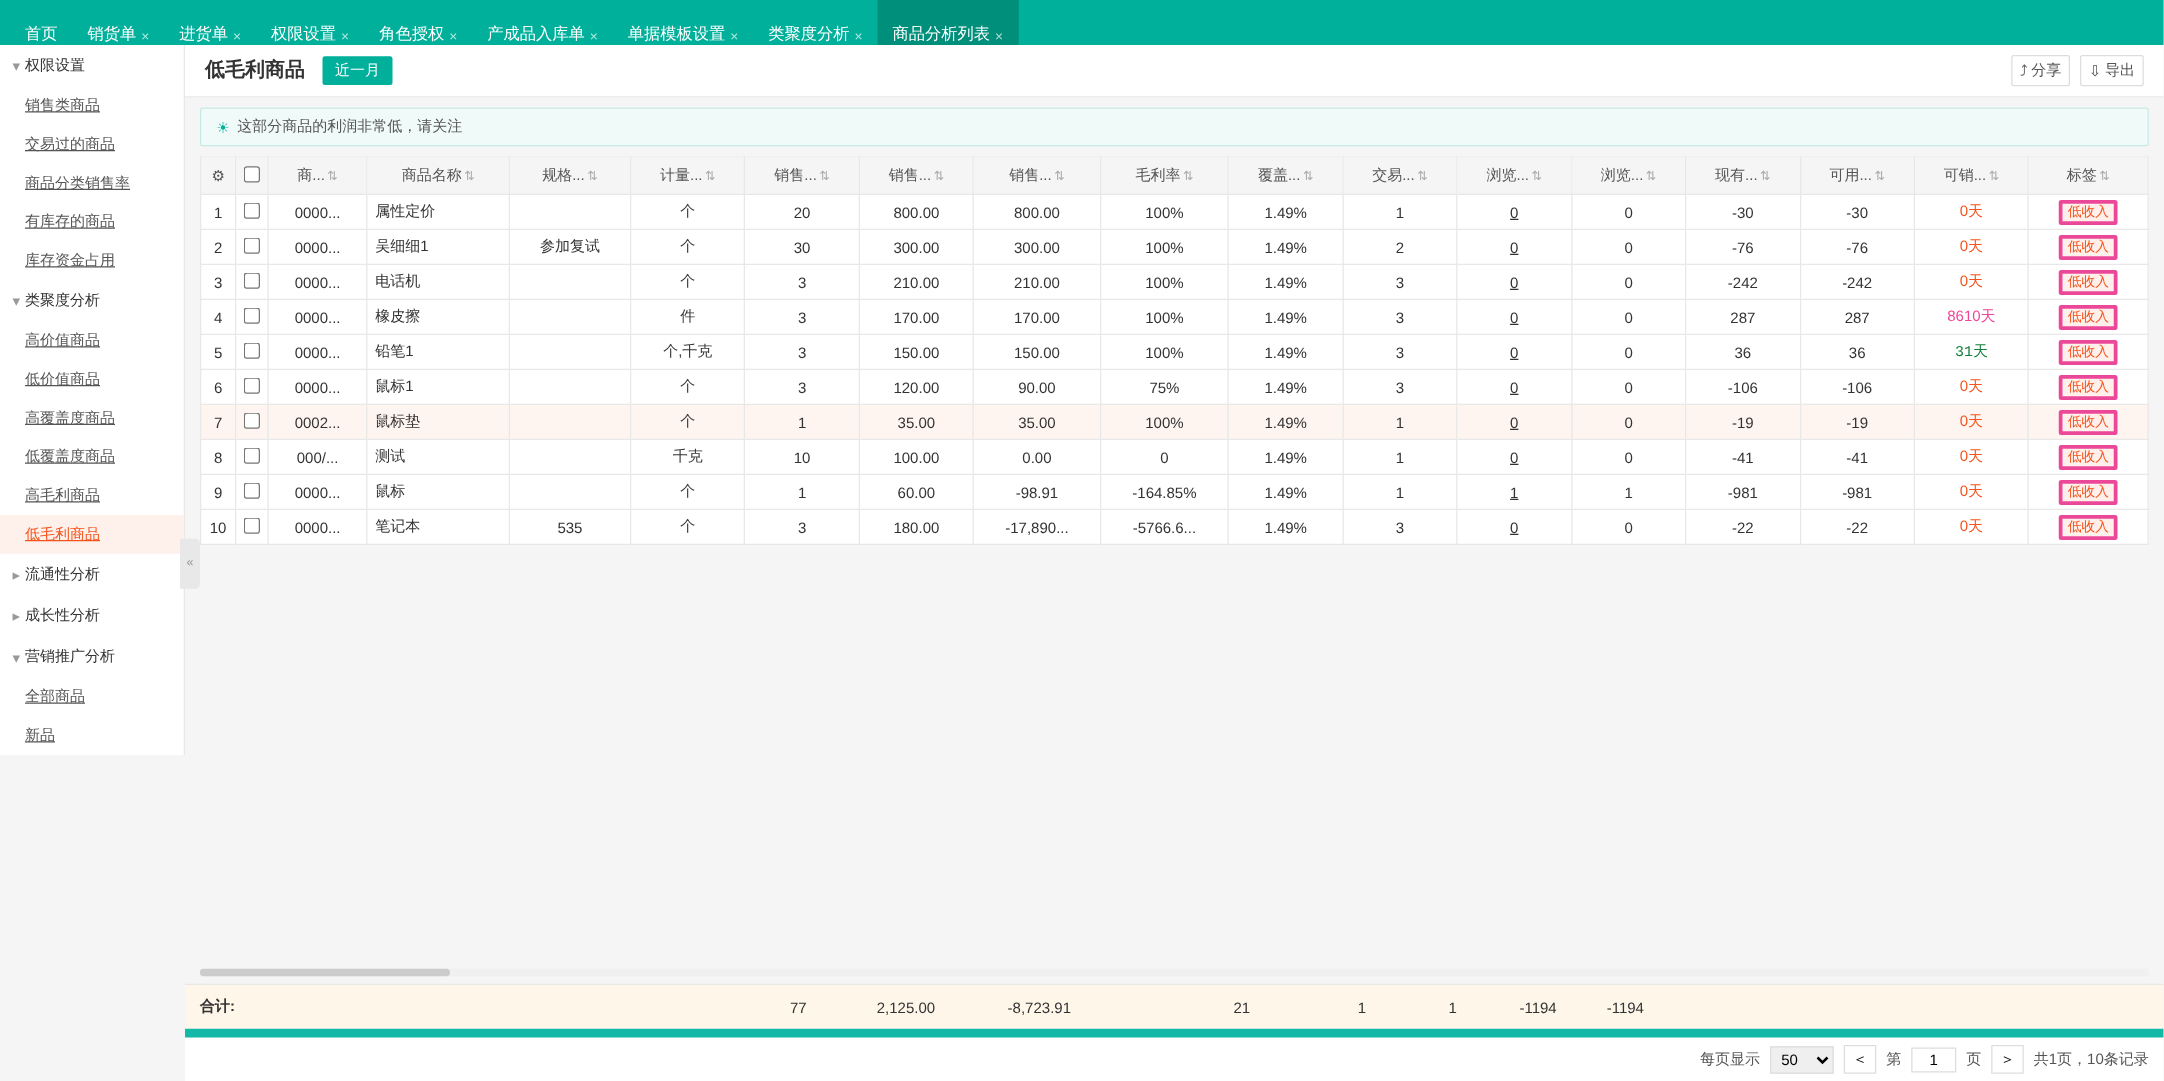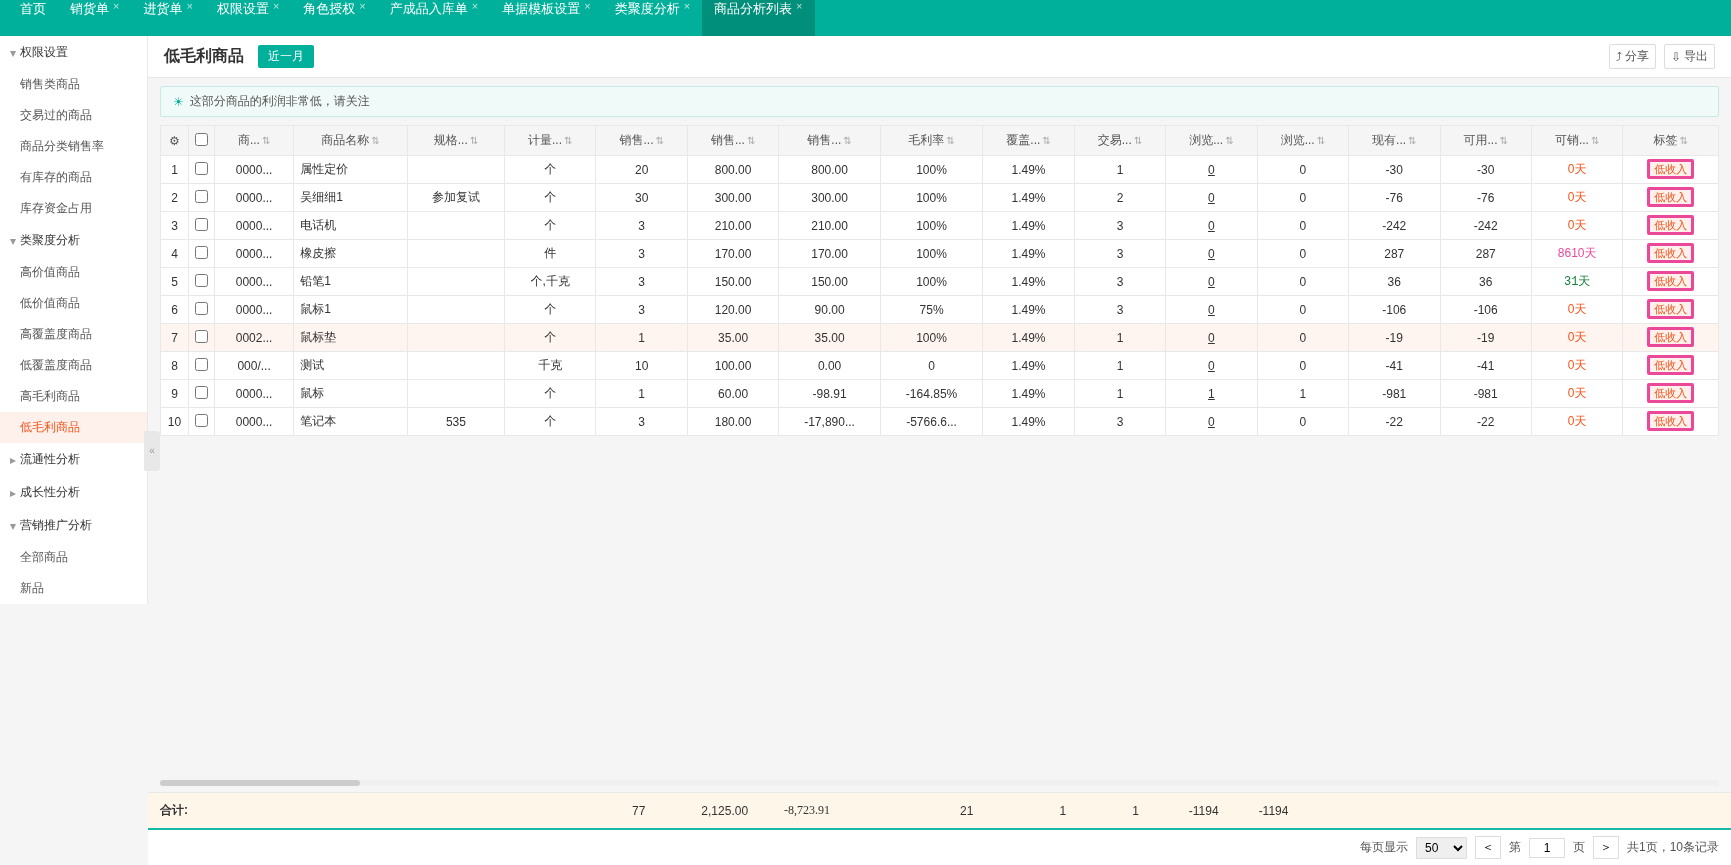--- a/index.html
+++ b/index.html
@@ -11,21 +11,21 @@
       display: flex;
       align-items: center;
       height: 36px;
       padding: 0 8px;
     }
     .nav-item {
       color: #fff;
       padding: 0 12px;
       height: 36px;
       display: flex;
-      align-items: flex-start;
+      align-items: flex-end;
       cursor: pointer;
       font-size: 13px;
       white-space: nowrap;
     }
     .nav-item.active { background: #008f7a; }
     .nav-item .close-x { margin-left: 4px; opacity: 0.7; font-size: 11px; }
 
     
     .main-layout {
       display: flex;
@@ -48,20 +48,21 @@
       color: #333;
       cursor: pointer;
     }
     .sidebar-group-title .arrow { margin-right: 4px; color: #999; }
     .sidebar-item {
       padding: 7px 10px 7px 20px;
       font-size: 12px;
       color: #555;
       cursor: pointer;
       white-space: nowrap;
+      text-decoration: underline;
     }
     .sidebar-item.active { background: #fef0eb; color: #f5541d; }
 
     
     .content-area {
       flex: 1;
       display: flex;
       flex-direction: column;
       overflow: hidden;
     }
@@ -198,21 +199,21 @@
     }
     .total-label { font-weight: bold; margin-right: 24px; }
 
     
     .footer-bar {
       display: flex;
       align-items: center;
       justify-content: flex-end;
       padding: 6px 12px;
       background: #fff;
-      border-top: 2px solid #14b8a6;
+      border-top: 7px solid #14b8a6;
       gap: 8px;
       font-size: 12px;
       color: #555;
     }
     .footer-bar select {
       border: 1px solid #ddd;
       padding: 2px 4px;
       font-size: 12px;
     }
     .page-nav-btn {
@@ -604,21 +605,21 @@
     </div>
 
     <div class="scrollbar-area">
       <div class="scrollbar-thumb"></div>
     </div>
 
     <div class="total-bar">
       <span class="total-label">合计:</span>
       <span style="margin-left: 420px;">77</span>
       <span style="margin-left: 56px;">2,125.00</span>
-      <span style="margin-left: 36px; font-family: Liberation Serif, serif;">-8,723.91</span>
+      <span style="margin-left: 58px;">-8,723.91</span>
       <span style="margin-left: 130px; text-align: center;">21</span>
       <span style="margin-left: 86px;">1</span>
       <span style="margin-left: 66px;">1</span>
       <span style="margin-left: 50px;">-1194</span>
       <span style="margin-left: 40px;">-1194</span>
     </div>
 
     <div class="footer-bar">
       <span>每页显示</span>
       <select>

